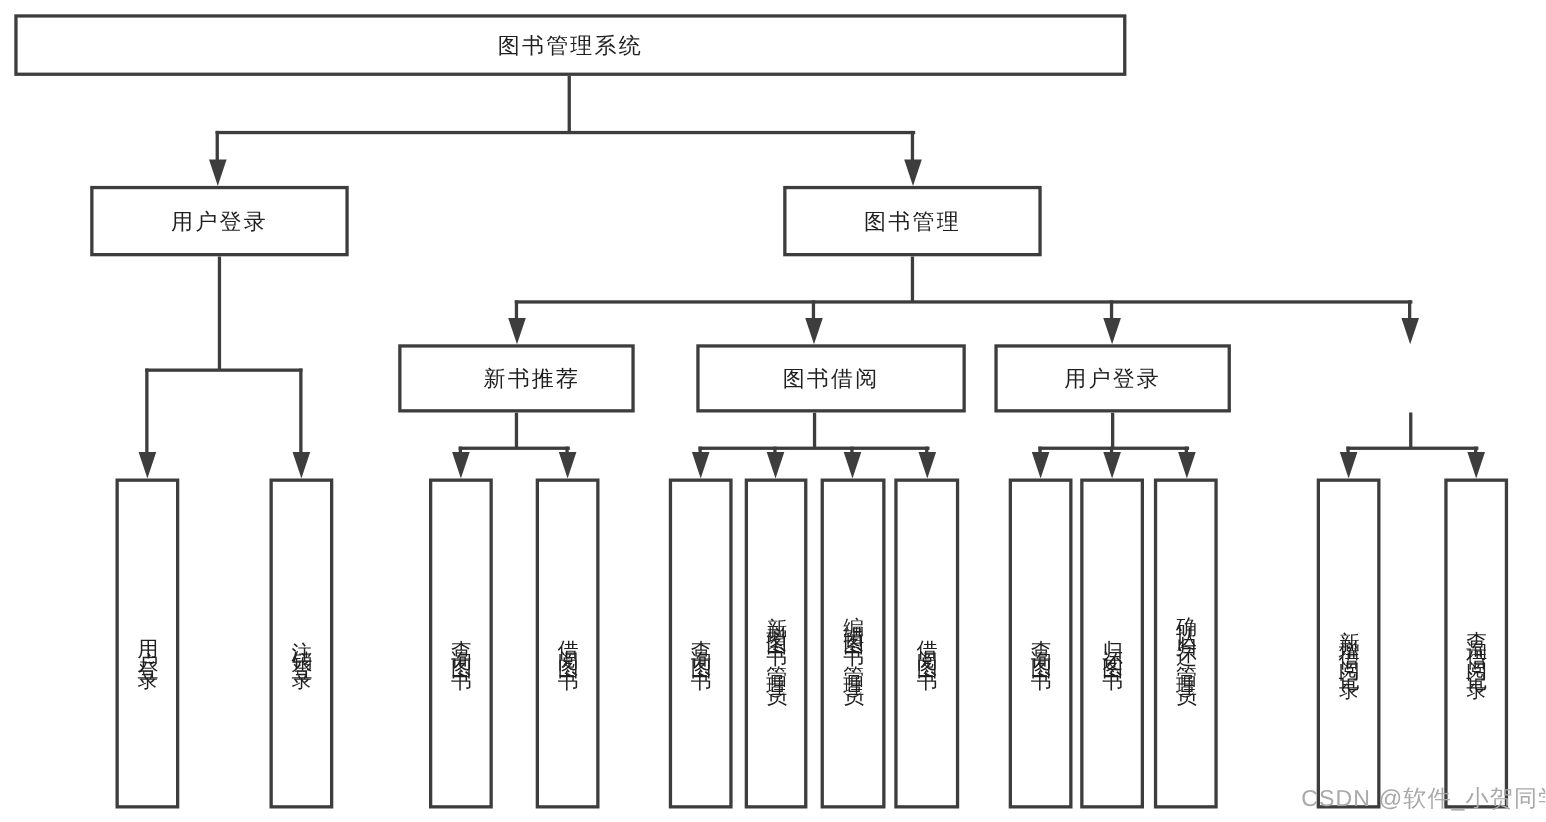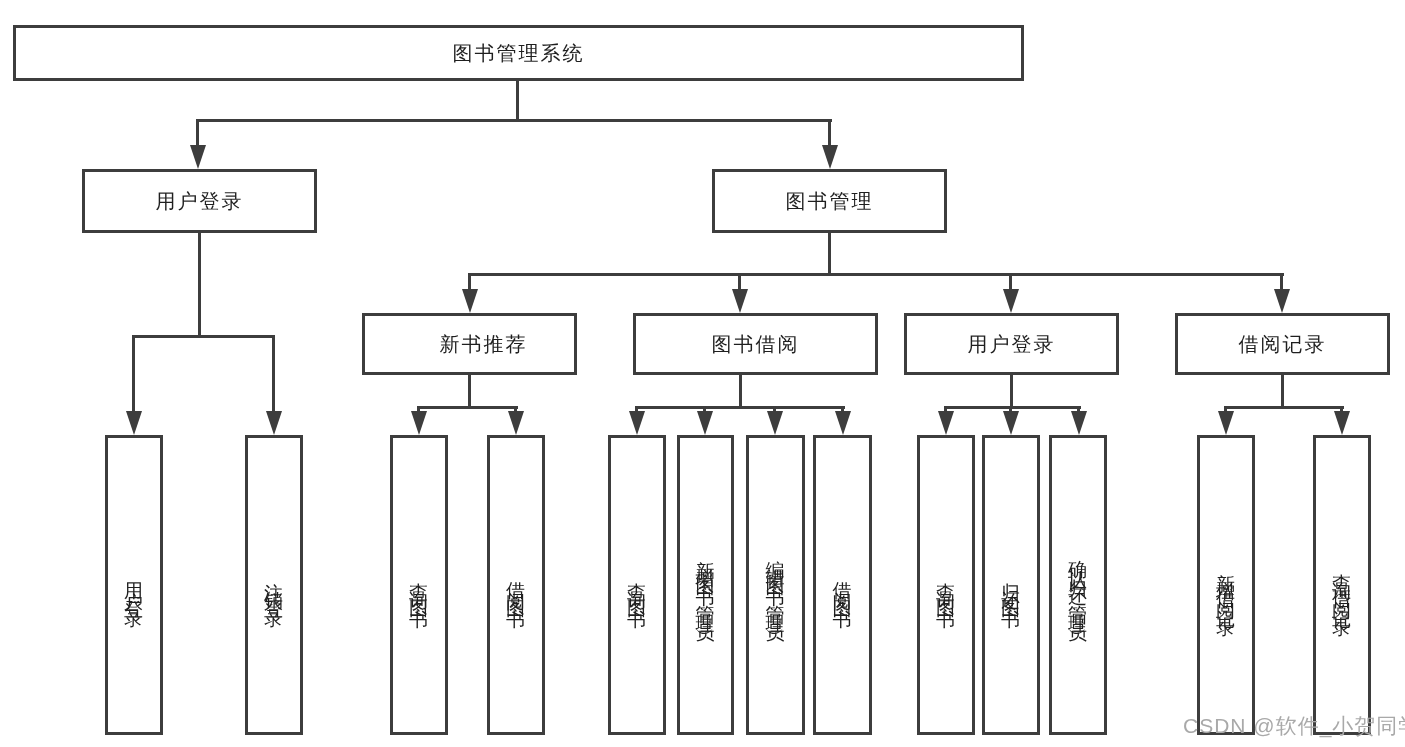--- a/index.html
+++ b/index.html
@@ -52,21 +52,21 @@
     color: #a9a9a9;
     white-space: nowrap;
     z-index: 5;
   }
 </style>
 </head>
 <body>
 
 <div id="canvas">
 
-  <div class="box" style="left:13px; top:13px; width:1011px; height:56px;margin-top:12px;">
+  <div class="box" style="left:13px; top:13px; width:1011px; height:56px;">
     <span>图书管理系统</span>
   </div>
 
   <div class="vl" style="left:516px; top:69px; height:52px;"></div>
   <div class="hl" style="left:196px; top:119px; width:636px;"></div>
   <div class="vl" style="left:196px; top:119px; height:32px;"></div>
   <div class="arr" style="left:190px; top:145px;"></div>
   <div class="vl" style="left:828px; top:119px; height:32px;"></div>
   <div class="arr" style="left:822px; top:145px;"></div>
 
@@ -96,23 +96,20 @@
   <div class="arr" style="left:1274px; top:289px;"></div>
 
   <div class="box" style="left:362px; top:313px; width:215px; height:62px;padding-left:28px;">
     <span>新书推荐</span>
   </div>
   <div class="box" style="left:633px; top:313px; width:245px; height:62px;">
     <span>图书借阅</span>
   </div>
   <div class="box" style="left:904px; top:313px; width:215px; height:62px;">
     <span>用户登录</span>
-  </div>
-  <div class="box" style="left:1175px; top:313px; width:215px; height:62px;">
-    <span>借阅记录</span>
   </div>
 
   <div class="vl" style="left:468px; top:375px; height:33px;"></div>
   <div class="hl" style="left:417px; top:406px; width:101px;"></div>
   <div class="vl" style="left:417px; top:406px; height:10px;"></div>
   <div class="arr" style="left:411px; top:411px;"></div>
   <div class="vl" style="left:514px; top:406px; height:10px;"></div>
   <div class="arr" style="left:508px; top:411px;"></div>
 
   <div class="vl" style="left:739px; top:375px; height:33px;"></div>

